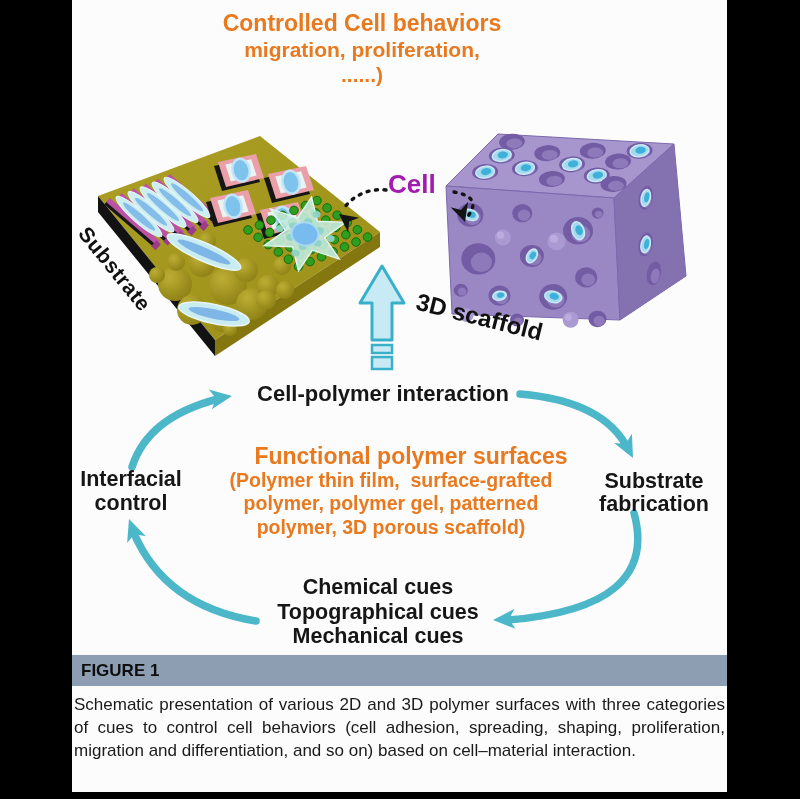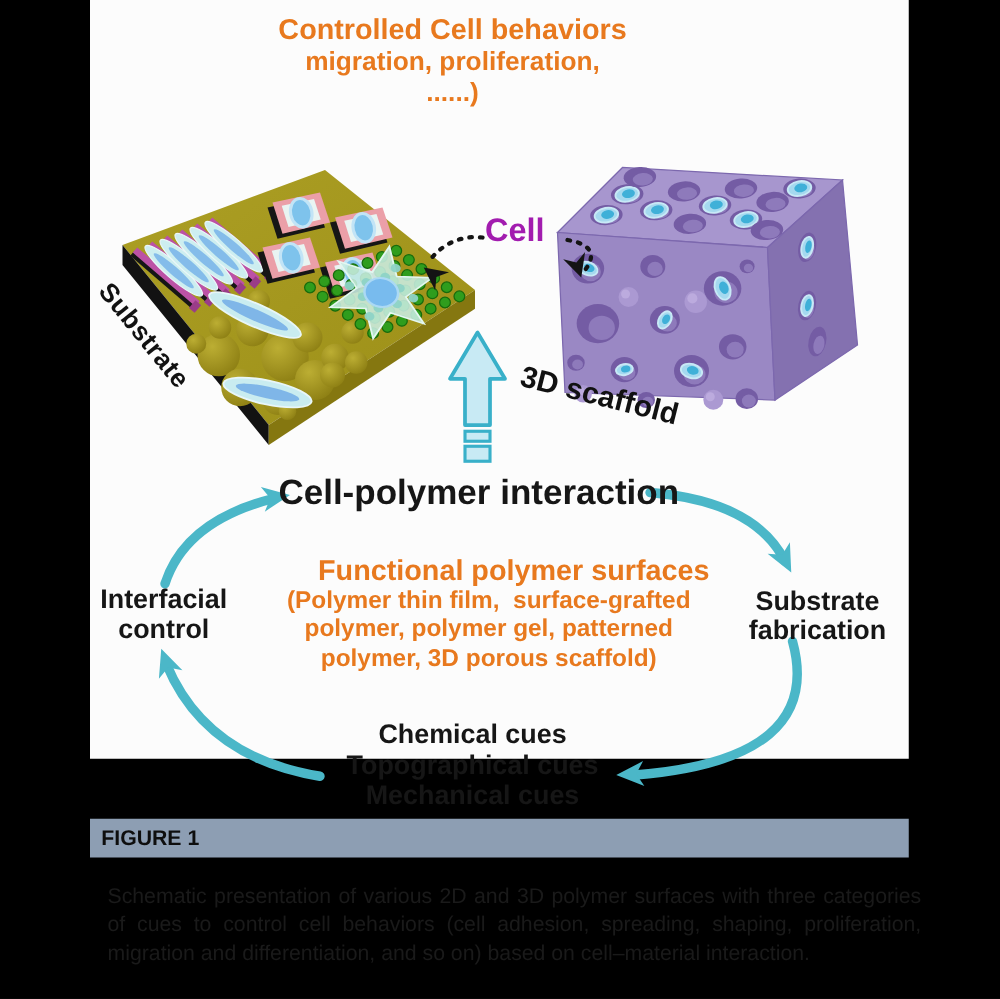--- a/index.html
+++ b/index.html
@@ -1,47 +1,47 @@
 <!DOCTYPE html>
 <html style="--accent_orange: #E8791E; --cycle_arrow_teal: #4BB7C8; --up_arrow_fill: #C8EAF4; --up_arrow_stroke: #39B0C9; --figure_bar_gray: #8D9EB3; --substrate_olive: #A79A20; --stripe_magenta: #BC52A6; --tile_pink: #EB9FA8; --dot_green: #2F9D1D; --scaffold_purple: #9A88C4; --cell_blue: #A5D9EF; --nucleus_blue: #3FB0D8;"><head>
 <meta charset="utf-8">
 <style>
   html,body{margin:0;padding:0;background:#000;}
   .stage{position:relative;width:800px;height:799px;background:#000;overflow:hidden;
          font-family:"Liberation Sans",sans-serif;}
-  .content{position:absolute;left:72px;top:0;width:655px;height:607px;background:#FCFCFC;}
+  .content{position:absolute;left:72px;top:0;width:655px;height:792px;background:#FCFCFC;}
   svg{position:absolute;overflow:visible;}
 
   .title-block{position:absolute;left:290px;top:10px;transform:translateX(-50%);
     text-align:center;color:var(--accent_orange);font-weight:bold;white-space:nowrap;}
   .title-head{font-size:23px;line-height:27px;}
   .title-line{font-size:21px;line-height:25px;}
 
   .node{position:absolute;transform:translateX(-50%);text-align:center;font-weight:bold;
     color:#161616;white-space:nowrap;}
-  .node-top{left:311px;top:382px;font-size:28px;line-height:24px;}
+  .node-top{left:311px;top:382px;font-size:22px;line-height:24px;}
   .node-right{left:582px;top:470px;font-size:21.5px;line-height:23px;}
   .node-bottom{left:306px;top:575px;font-size:21.5px;line-height:24.5px;}
   .node-left{left:59px;top:467px;font-size:21.5px;line-height:24px;}
 
   .fps-block{position:absolute;left:319px;top:443px;transform:translateX(-50%);
     text-align:center;color:var(--accent_orange);font-weight:bold;white-space:nowrap;}
   .fps-head{font-size:23px;line-height:26px;margin-left:40px;}
   .fps-line{font-size:19.5px;line-height:23.3px;white-space:pre;}
 
   .substrate-label{position:absolute;left:20px;top:222px;transform:rotate(51deg);
     transform-origin:0 0;font-size:21px;font-weight:bold;color:#111;letter-spacing:.5px;white-space:nowrap;}
   .scaffold-label{position:absolute;left:348px;top:288px;transform:rotate(14deg);
     transform-origin:0 0;font-size:24px;font-weight:bold;color:#111;white-space:nowrap;}
   .cell-label{position:absolute;left:316px;top:169px;font-size:26px;font-weight:bold;color:#a21caf;}
 
   .figure-bar{position:absolute;left:0;top:655px;width:655px;height:31px;
     background:var(--figure_bar_gray);color:#0e0e0e;font-weight:bold;font-size:17px;
     line-height:31px;padding-left:9px;box-sizing:border-box;}
-  .caption{position:absolute;left:2px;top:693px;width:651px;margin:12px;
+  .caption{position:absolute;left:2px;top:693px;width:651px;margin:0;
     font-size:17px;line-height:23.2px;color:#1A1A1A;text-align:justify;}
 
   .arc{fill:none;stroke:var(--cycle_arrow_teal);stroke-width:7.5;stroke-linecap:round;}
   .arc-head{fill:var(--cycle_arrow_teal);stroke:none;}
   .dash{fill:none;stroke:#141414;stroke-width:3.4;stroke-dasharray:2 6.5;stroke-linecap:round;}
   .dash-head{fill:#141414;}
   .uparrow{fill:var(--up_arrow_fill);stroke:var(--up_arrow_stroke);stroke-width:3;stroke-linejoin:round;}
   .uparrow-seg{fill:var(--up_arrow_fill);stroke:var(--up_arrow_stroke);stroke-width:2.5;}
 </style>
 </head>

